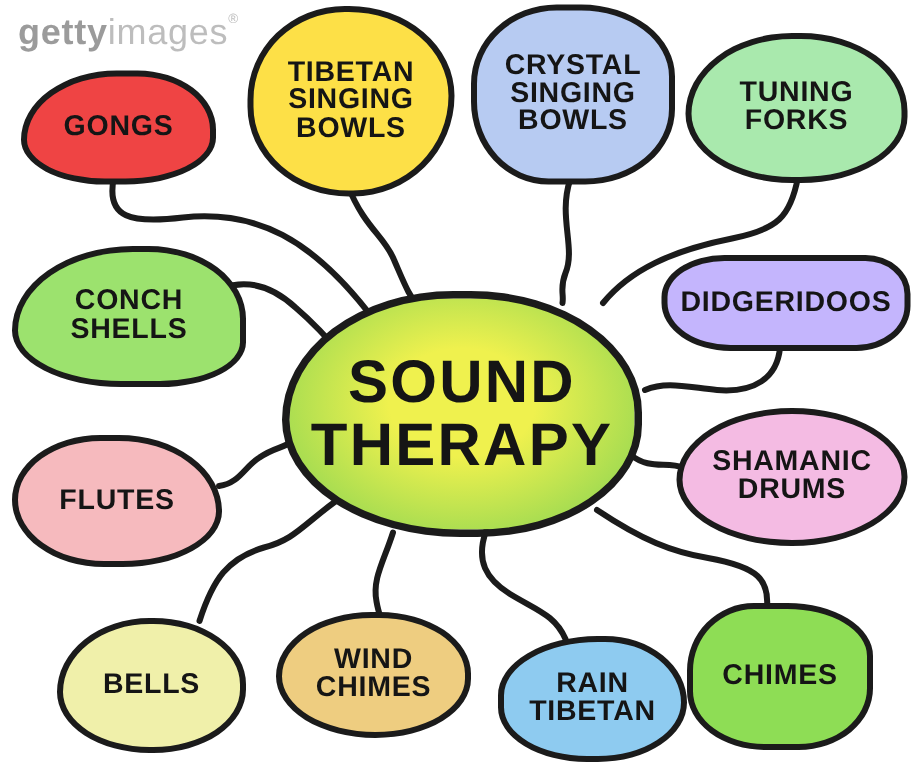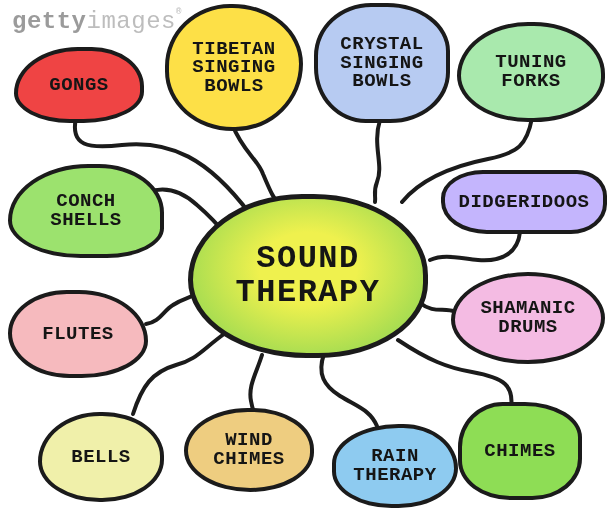--- a/index.html
+++ b/index.html
@@ -1,19 +1,19 @@
 <!DOCTYPE html>
 <html><head>
 <meta charset="utf-8">
 <style>
   html,body { margin:0; padding:0; background:#ffffff; }
   .stage {
     position:relative; width:612px; height:508px; overflow:hidden;
     background:#ffffff;
-    font-family:Liberation Mono, monospace;
+    font-family:Liberation Sans, sans-serif;
   }
   svg.wires { position:absolute; left:0; top:0; width:612px; height:508px; }
   svg.wires path { fill:none; stroke-width:4; stroke-linecap:round; }
 
   .watermark {
     position:absolute; left:12px; top:8px; font-size:24px; line-height:1;
     user-select:none; letter-spacing:0.5px;
     text-shadow:0 1px 1px rgba(255,255,255,0.9);
   }
   .wm-bold  { font-weight:700; color:rgba(138,138,138,0.85); }
@@ -27,21 +27,21 @@
   .lbl {
     white-space:pre-line; font-weight:700; color:#151515;
     font-size:19px; line-height:0.98; letter-spacing:0.5px;
   }
 
   .n-center { left:188px; top:194px; width:240px; height:164px;
     border-radius:50% 50% 48% 52% / 55% 52% 48% 50%;
     border-width:5px;
     background:radial-gradient(ellipse at 50% 45%, var(--c1) 0%, var(--c1) 30%, var(--c2) 100%);
   }
-  .n-center .lbl { font-size:32px; letter-spacing:1.5px; line-height:1.05; }
+  .n-center .lbl { font-size:40px; letter-spacing:1.5px; line-height:1.05; }
 
   .n-gongs   { left:14px;  top:47px;  width:130px; height:76px;
                border-radius:55% 45% 52% 48% / 68% 58% 46% 44%; }
   .n-tibetan { left:165px; top:4px;   width:138px; height:127px;
                border-radius:48% 52% 50% 50% / 50% 48% 54% 48%; }
   .n-crystal { left:314px; top:3px;   width:136px; height:120px;
                border-radius:42% 46% 44% 38% / 44% 40% 42% 46%; }
   .n-tuning  { left:457px; top:22px;  width:148px; height:100px;
                border-radius:50% 50% 50% 50% / 56% 54% 46% 48%; }
   .n-conch   { left:8px;   top:164px; width:156px; height:94px;
@@ -133,20 +133,20 @@
 DRUMS</span>
   </div>
 
   <div class="node n-wind" style="background-color: rgb(238, 205, 128);">
     <span class="lbl">WIND
 CHIMES</span>
   </div>
 
   <div class="node n-rain" style="background-color: rgb(142, 203, 240);">
     <span class="lbl">RAIN
-THERAPY</span>
+TIBETAN</span>
   </div>
 
   <div class="node n-chimes" style="background-color: rgb(142, 221, 85);">
     <span class="lbl">CHIMES</span>
   </div>
 
 </div>
 
 </body></html>

